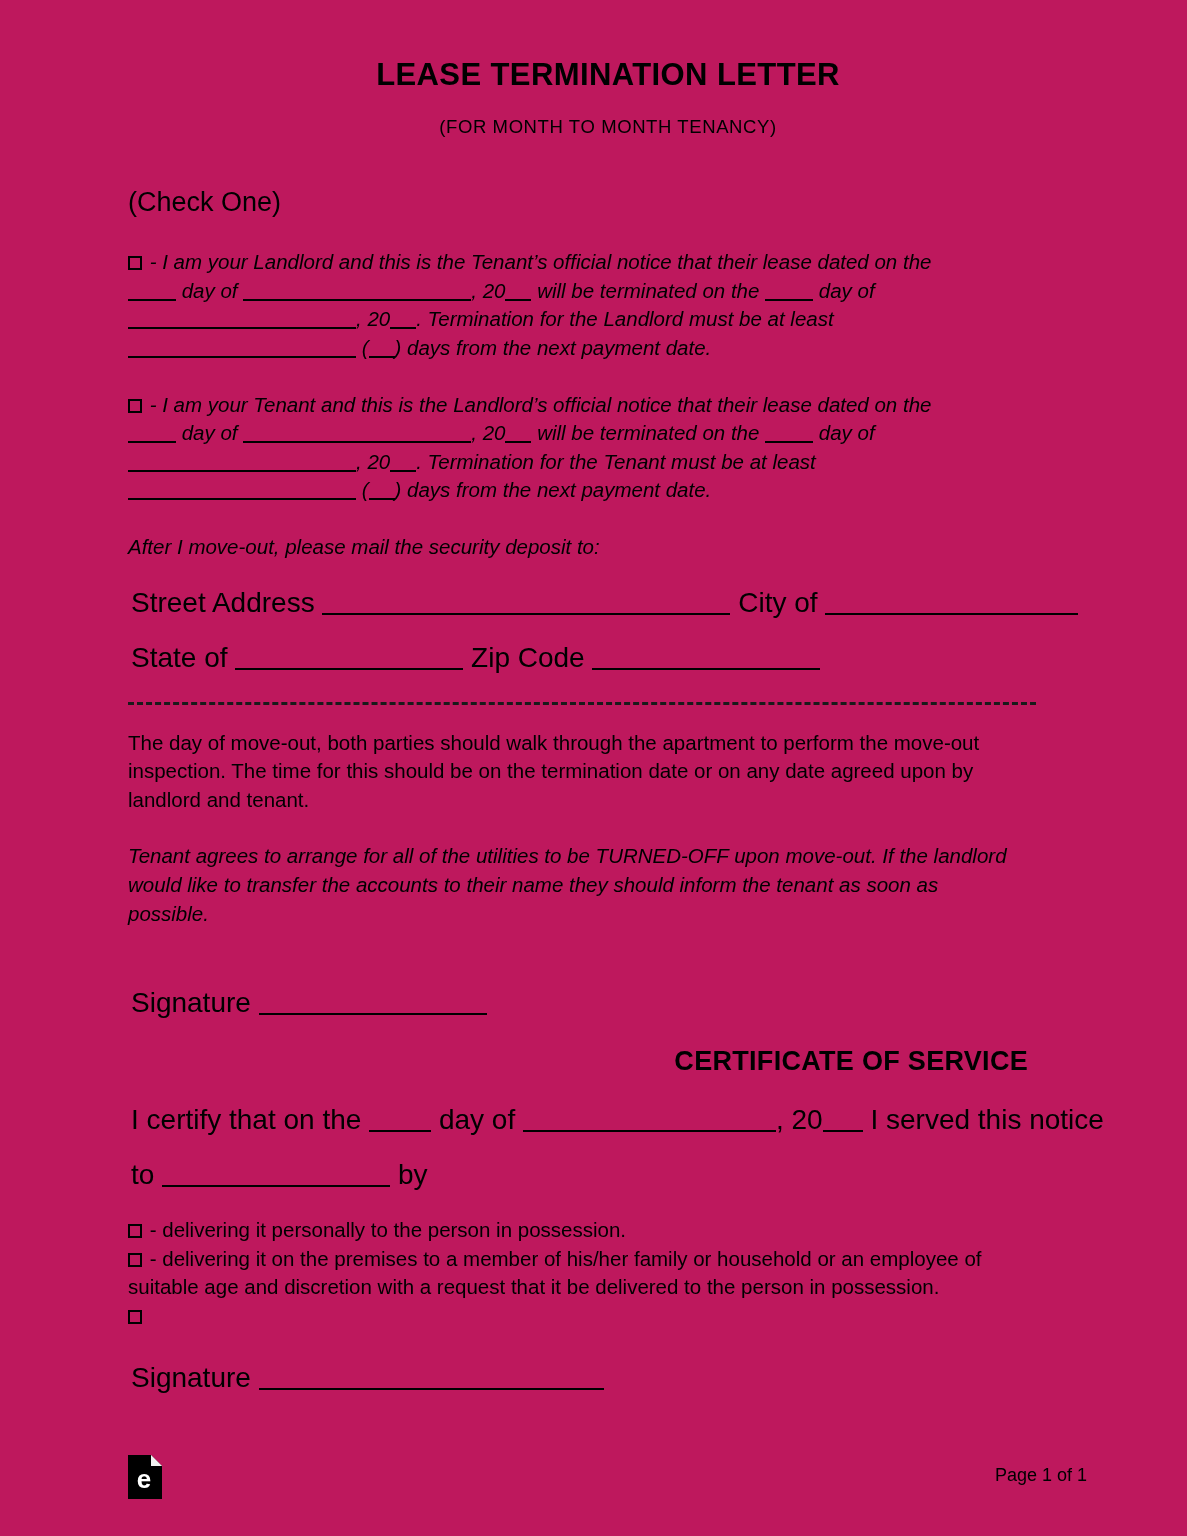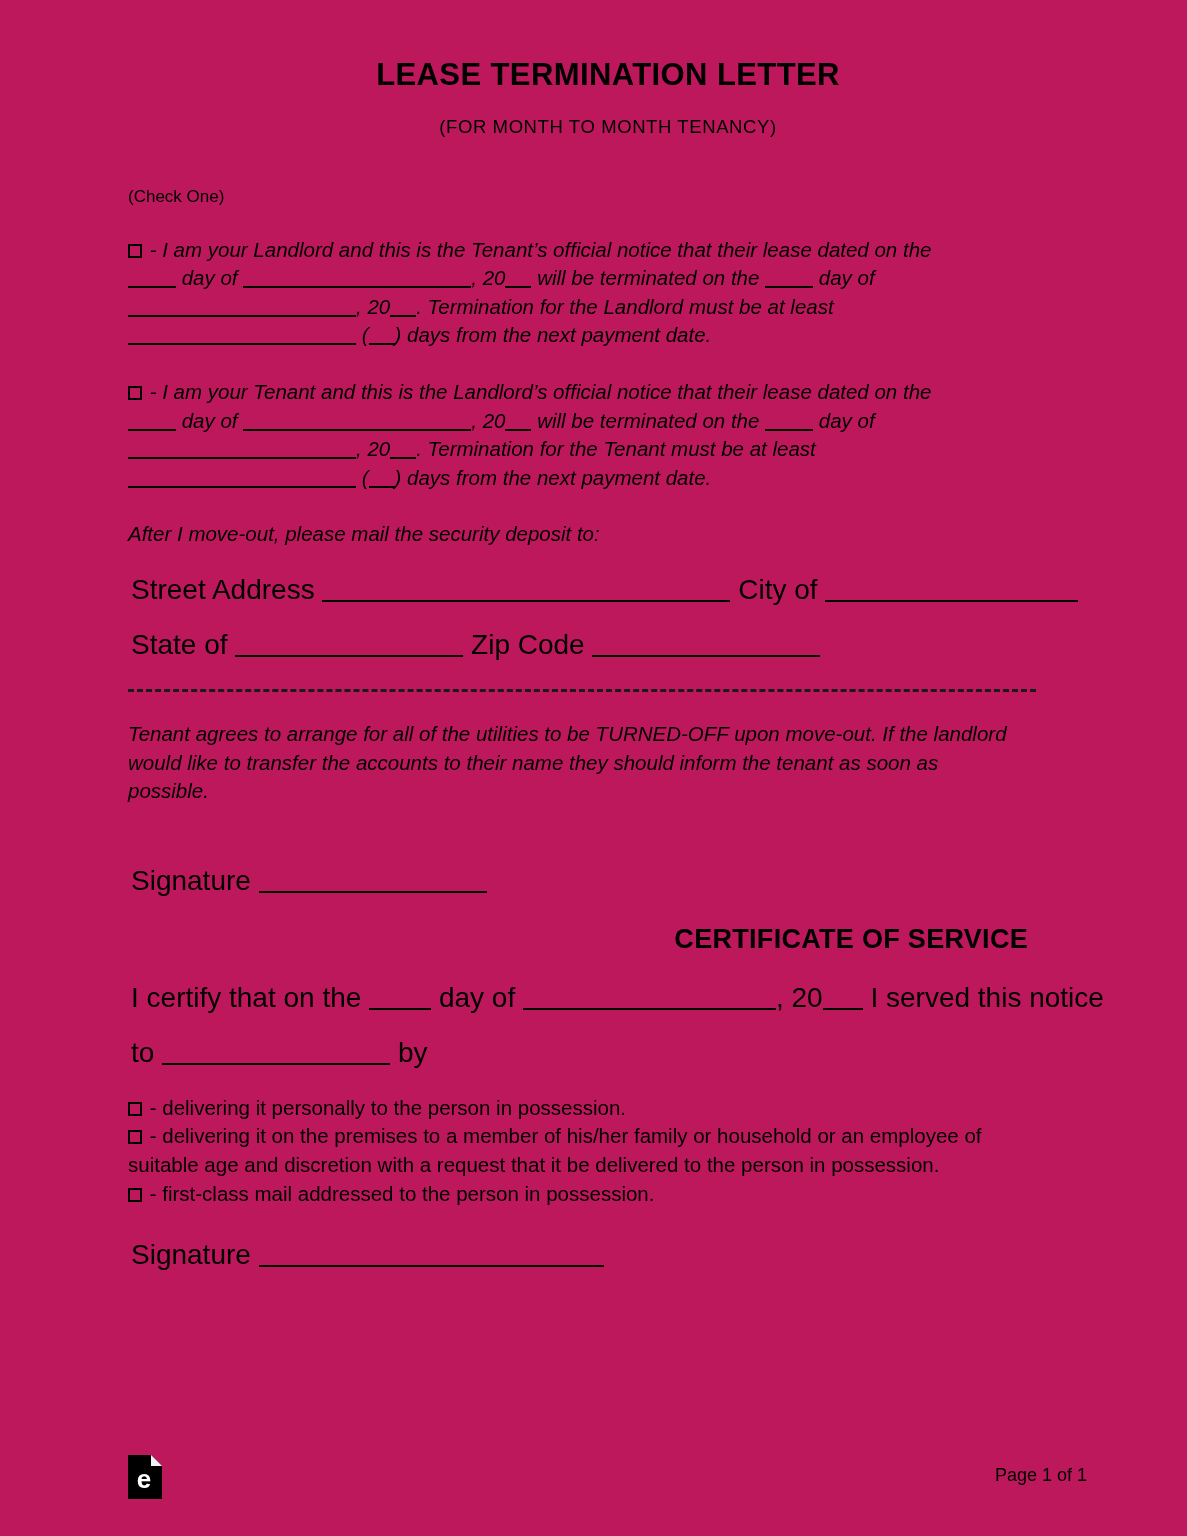--- a/index.html
+++ b/index.html
@@ -47,21 +47,21 @@
     text-align: center;
     font-size: 18.5px;
     font-weight: normal;
     letter-spacing: 0.6px;
     margin: 15px;
     padding-top: 10px;
     line-height: 1.1;
   }
 
   .check-one {
-    font-size: 17px;
+    font-size: 27px;
     margin: 0;
     padding-top: 34px;
     line-height: 1.25;
   }
 
   
   .para {
     font-size: 20.5px;
     line-height: 28.6px;
     margin: 0;
@@ -204,20 +204,21 @@
 
     <p class="para gap-top-md sig-row">
       <span>State of</span>
       <span class="blank b-lg"></span>
       <span>Zip Code</span>
       <span class="blank b-lg"></span>
     </p>
 
     <div class="dashed-sep"></div>
 
+    <p class="para gap-top-md" style="width:895px;">The day of move-out, both parties should walk through the apartment to perform the move-out inspection. The time for this should be on the termination date or on any date agreed upon by landlord and tenant.</p>
 
     <p class="para gap-top-lg" style="width:895px;">Tenant agrees to arrange for all of the utilities to be TURNED-OFF upon move-out. If the landlord would like to transfer the accounts to their name they should inform the tenant as soon as possible.</p>
 
     <p class="para sig-row" style="padding-top:58px;">
       <span>Signature</span>
       <span class="blank b-lg"></span>
     </p>
 
 
     <h2 class="section-title">CERTIFICATE OF SERVICE</h2>
@@ -241,21 +242,20 @@
       <span>- delivering it personally to the person in possession.</span>
     </p>
 
     <p class="service-item" style="width:910px;">
       <span class="checkbox-glyph"></span>
       <span>- delivering it on the premises to a member of his/her family or household or an employee of suitable age and discretion with a request that it be delivered to the person in possession.</span>
     </p>
 
     <p class="service-item">
       <span class="checkbox-glyph"></span>
-      <span>- first-class mail addressed to the person in possession.</span>
     </p>
 
     <p class="para sig-row" style="padding-top:30px;">
       <span>Signature</span>
       <span class="blank b-2xl"></span>
     </p>
 
   </div>
 
   <div class="footer">

